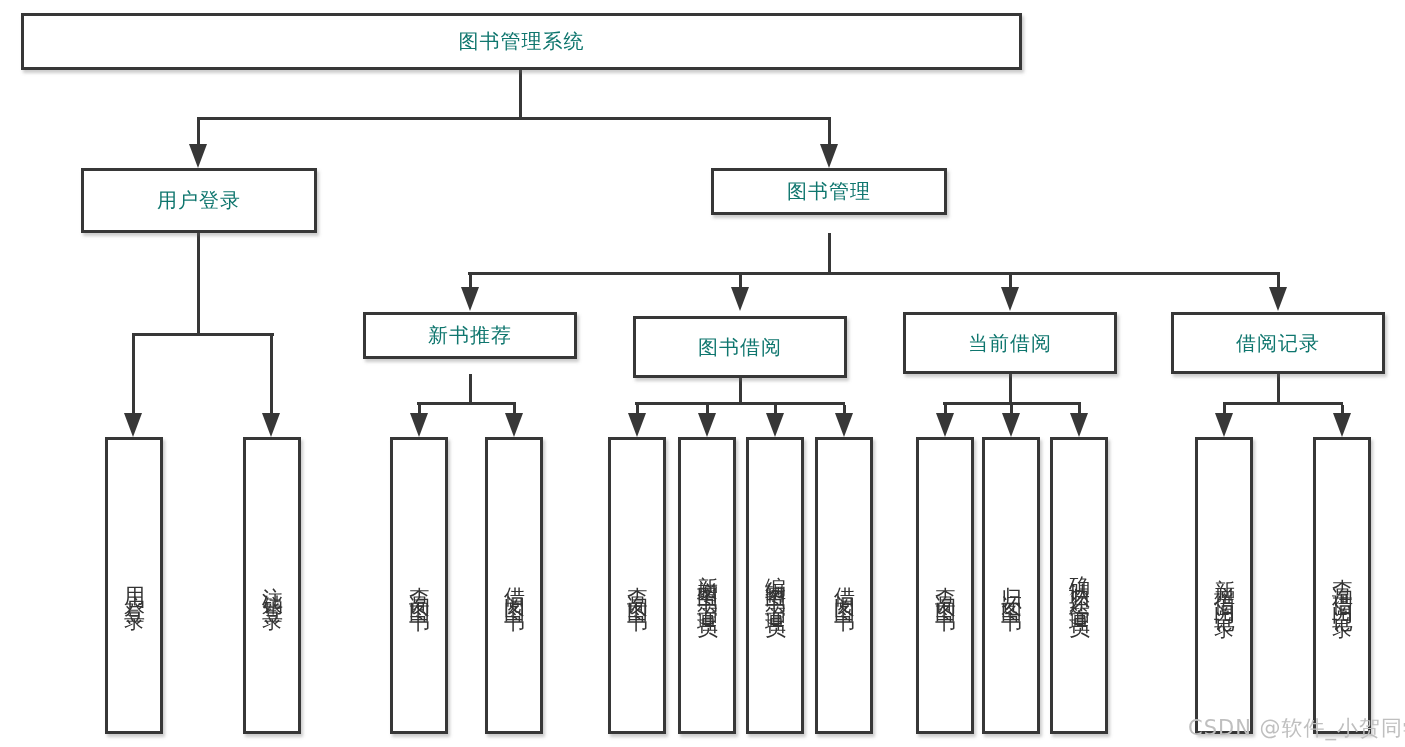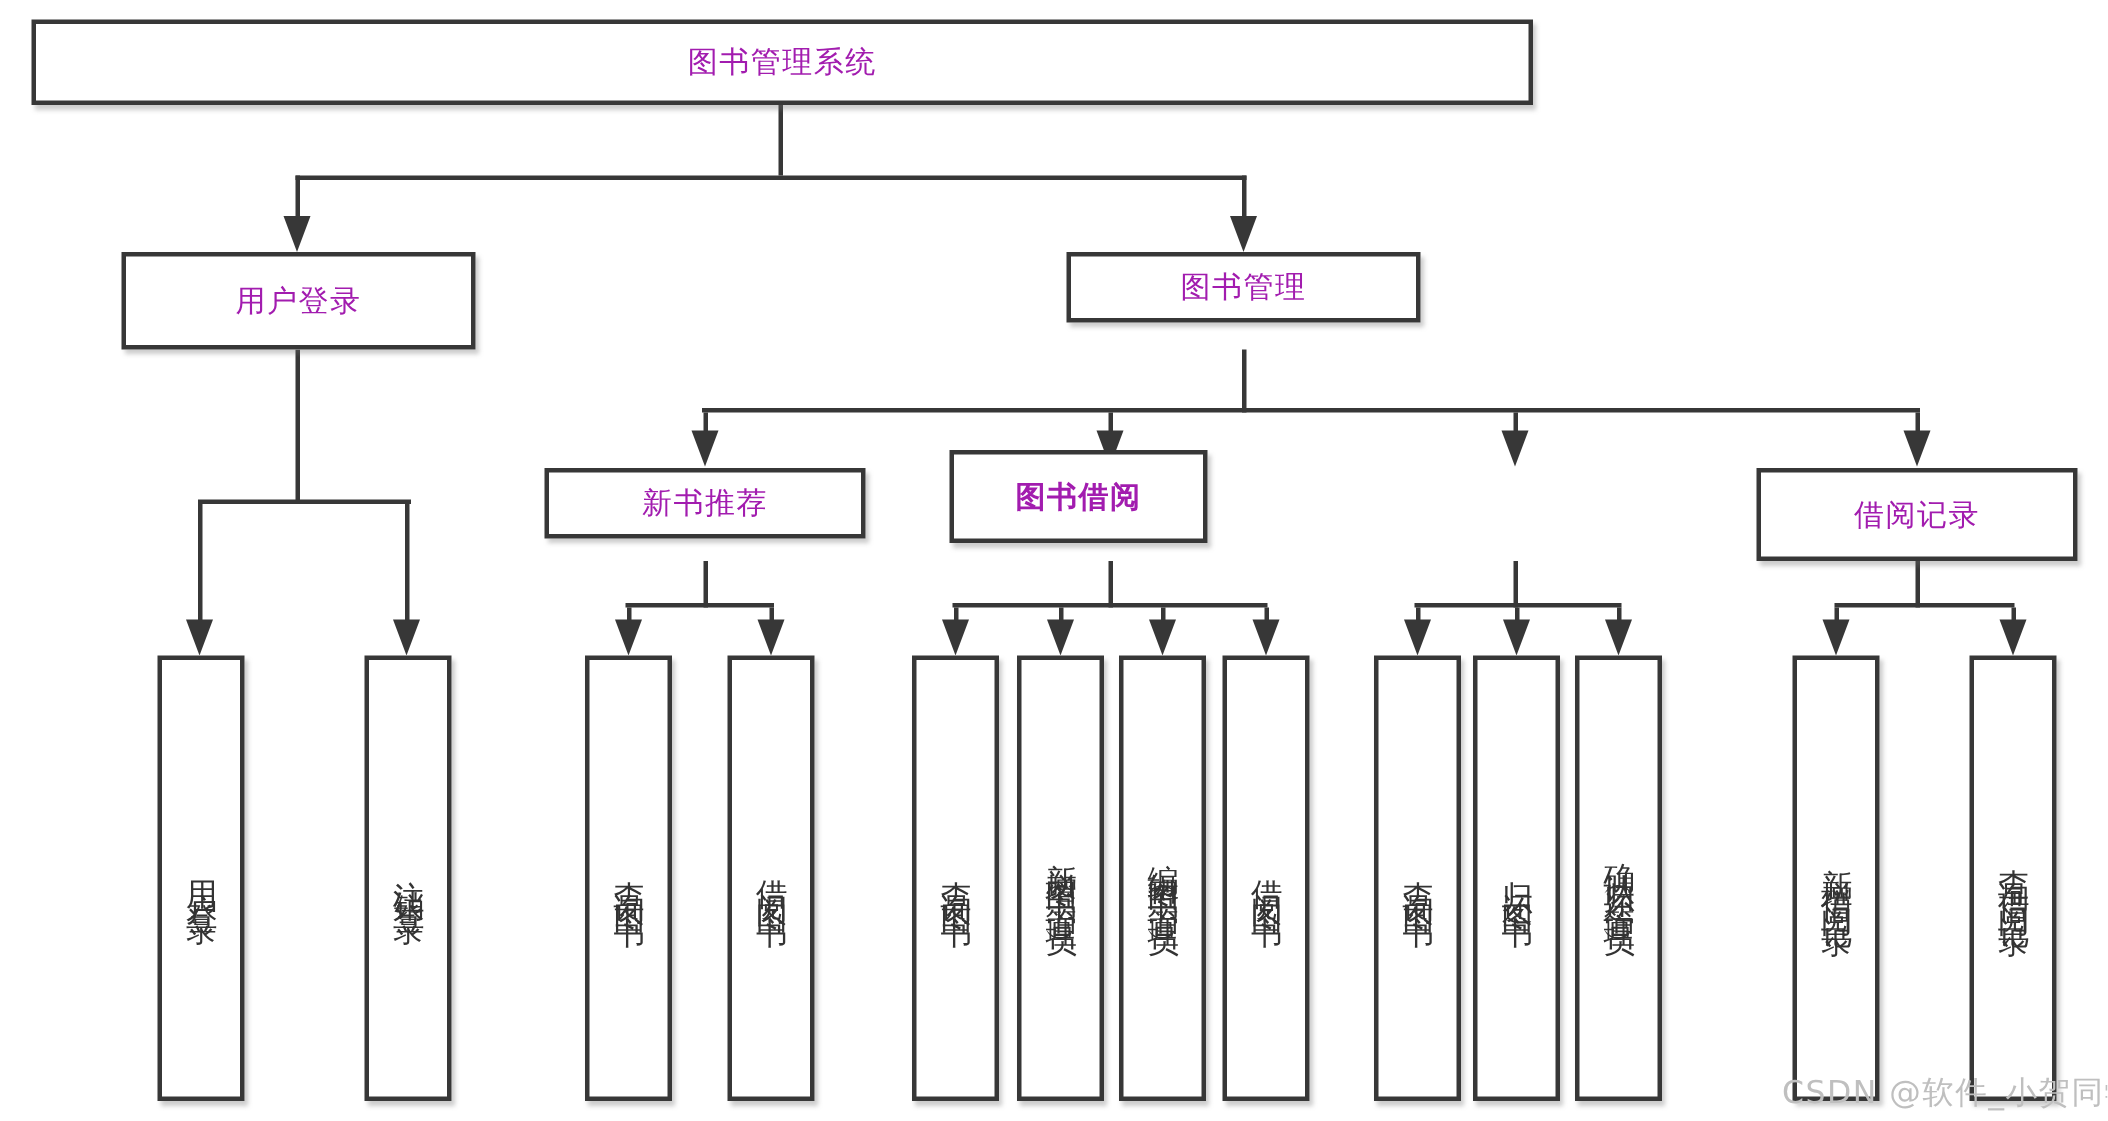--- a/index.html
+++ b/index.html
@@ -16,21 +16,21 @@
     border:3px solid #373737;
     box-sizing:border-box;
     display:flex;
     align-items:center;
     justify-content:center;
     box-shadow:2px 3px 3px rgba(110,110,110,0.35);
     z-index:2;
   }
   .box .hlabel{
     font-size:20px;
-    color:#a21caf;
+    color:#0f766e;
     letter-spacing:1px;
     white-space:nowrap;
   }
   .box .vlabel{
     writing-mode:vertical-rl;
     text-orientation:mixed;
     font-size:21px;
     color:#333333;
     letter-spacing:8px;
     line-height:1;
@@ -96,22 +96,25 @@
   <div class="lv" style="left:739px;top:275px;height:16px;"></div>
   <div class="arrow" style="left:731px;top:287px;"></div>
   <div class="lv" style="left:1009px;top:275px;height:16px;"></div>
   <div class="arrow" style="left:1001px;top:287px;"></div>
   <div class="lv" style="left:1277px;top:275px;height:16px;"></div>
   <div class="arrow" style="left:1269px;top:287px;"></div>
 
   <div class="box" style="left:363px;top:312px;width:214px;height:47px;">
     <span class="hlabel">新书推荐</span>
   </div>
-  <div class="box" style="left:633px;top:300px;width:172px;height:62px;font-weight:bold;">
+  <div class="box" style="left:633px;top:316px;width:214px;height:62px;">
     <span class="hlabel">图书借阅</span>
+  </div>
+  <div class="box" style="left:903px;top:312px;width:214px;height:62px;">
+    <span class="hlabel">当前借阅</span>
   </div>
   <div class="box" style="left:1171px;top:312px;width:214px;height:62px;">
     <span class="hlabel">借阅记录</span>
   </div>
 
   <div class="lv" style="left:469px;top:374px;height:31px;"></div>
   <div class="lh" style="left:417px;top:402px;width:99px;"></div>
   <div class="lv" style="left:418px;top:405px;height:10px;"></div>
   <div class="arrow" style="left:410px;top:413px;"></div>
   <div class="lv" style="left:513px;top:405px;height:10px;"></div>

